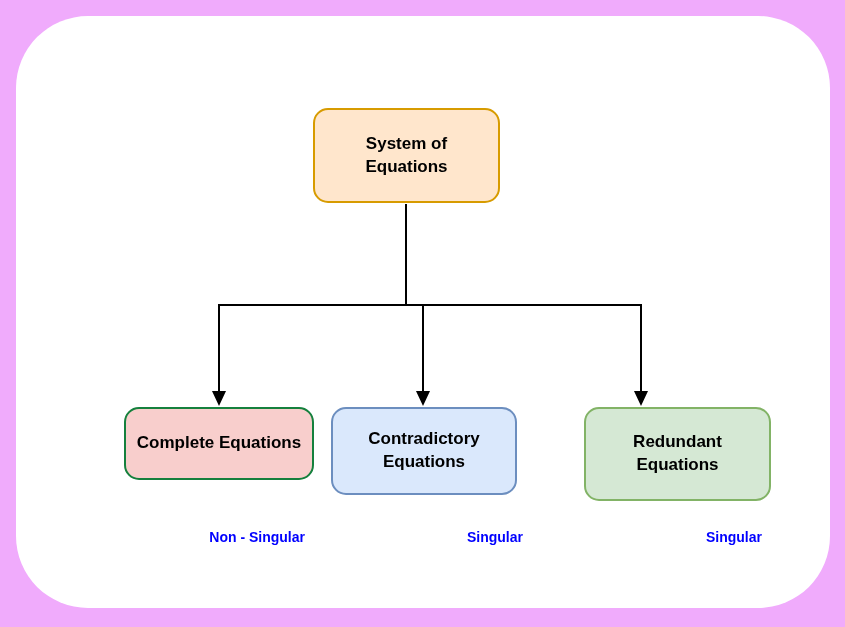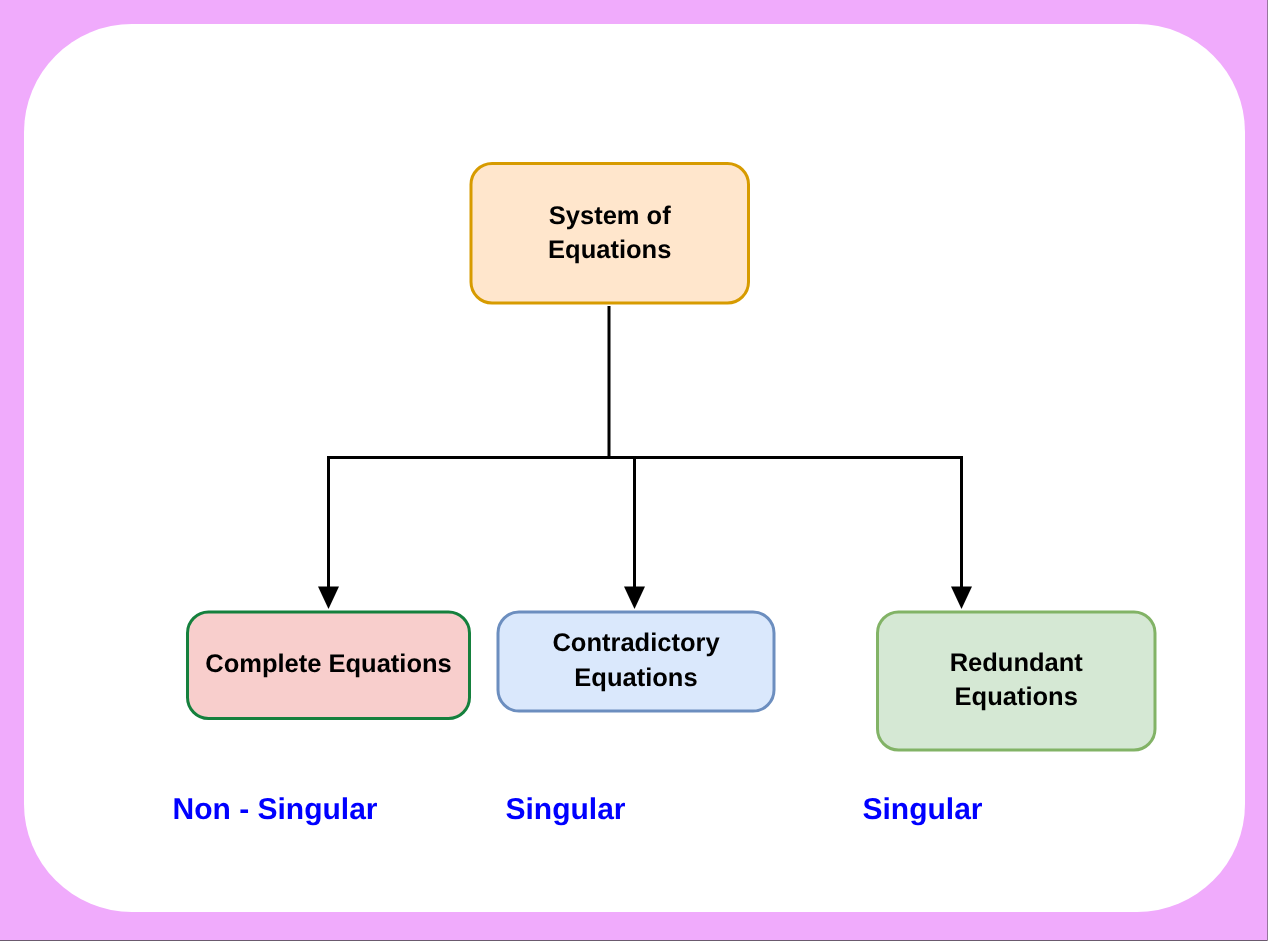--- a/index.html
+++ b/index.html
@@ -45,21 +45,21 @@
     left: 313px; top: 108px; width: 187px; height: 95px;
     background: #FFE6CC;
     border: 2px solid #D79B00;
   }
   .node-complete {
     left: 124px; top: 407px; width: 190px; height: 73px;
     background: #F8CECC;
     border: 2px solid #15803d;
   }
   .node-contradictory {
-    left: 331px; top: 407px; width: 186px; height: 68px;
+    left: 331px; top: 407px; width: 186px; height: 88px;
     background: #DAE8FC;
     border: 2px solid #6C8EBF;
   }
   .node-redundant {
     left: 548px; top: 407px; width: 187px; height: 94px;
     background: #D5E8D4;
     border: 2px solid #82B366;
     margin-left: 36px;
   }
   .line {
@@ -79,23 +79,23 @@
     border-right: 7px solid transparent;
     border-top: 15px solid #000000;
   }
   .ah-left  { left: 212px; top: 391px; }
   .ah-mid   { left: 416px; top: 391px; }
   .ah-right { left: 634px; top: 391px; }
   .category {
     position: absolute;
     top: 529px;
     font-weight: bold;
-    font-size: 20px;
+    font-size: 14px;
     color: #0000FF;
-    text-align: left;
+    text-align: right;
   }
   .cat-1 { left: 115px; width: 190px; }
   .cat-2 { left: 337px; width: 186px; }
   .cat-3 { left: 575px; width: 187px; }
 </style>
 </head>
 <body>
 
 <div class="stage">
   <div class="panel"></div>

